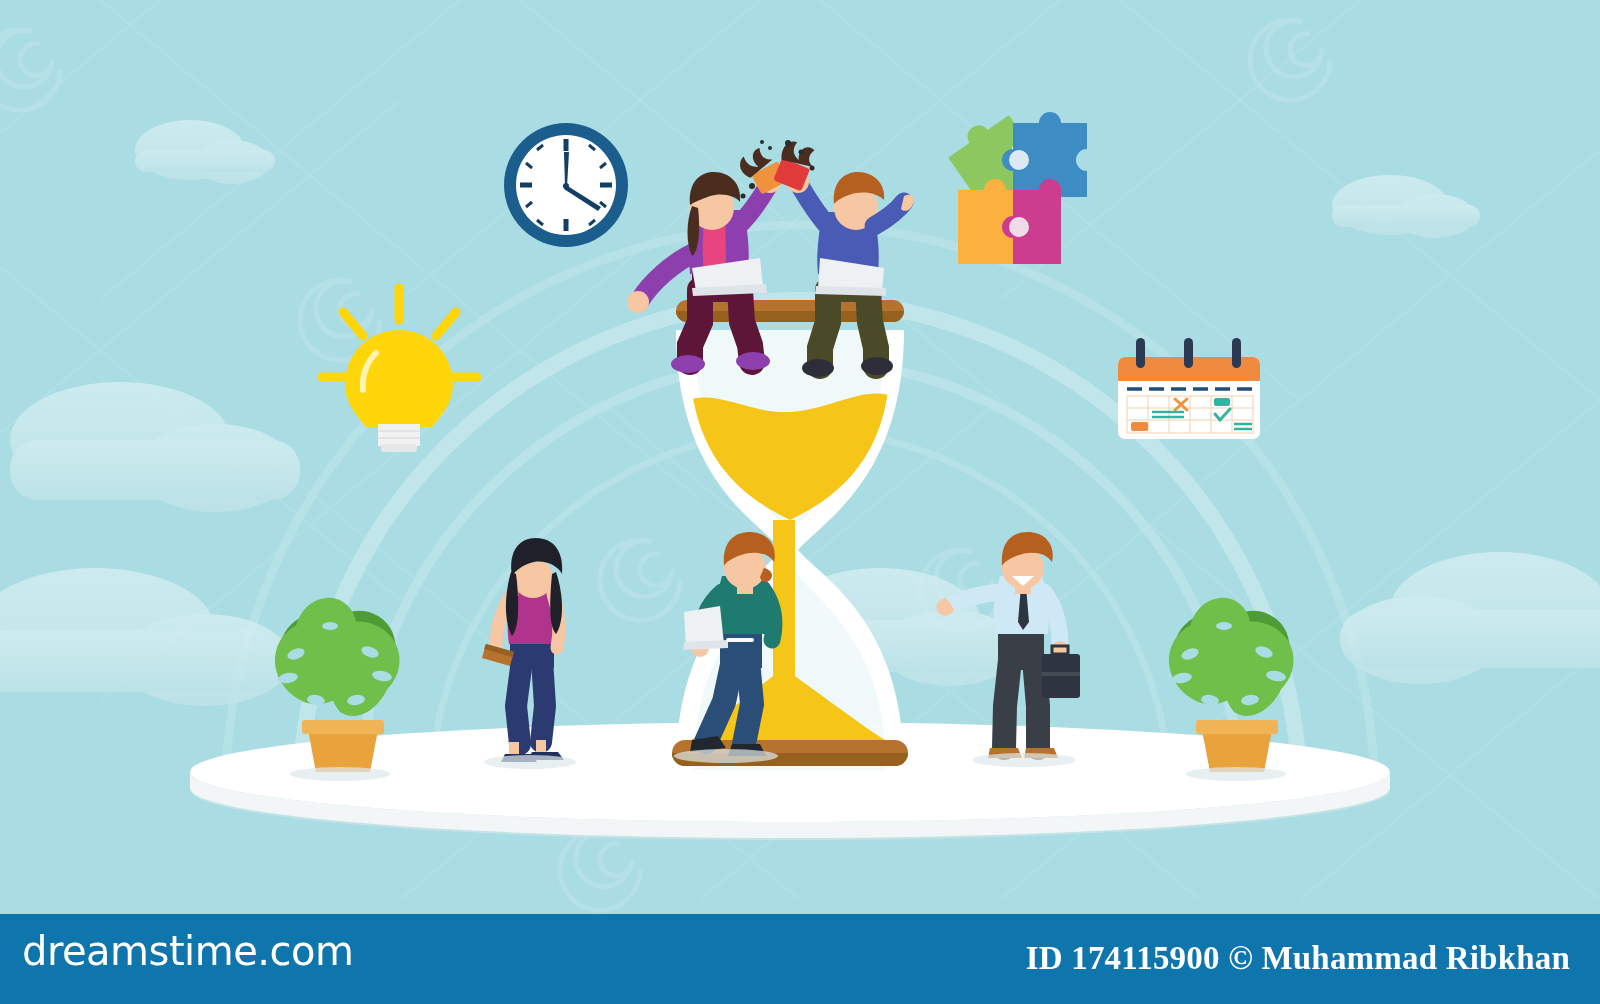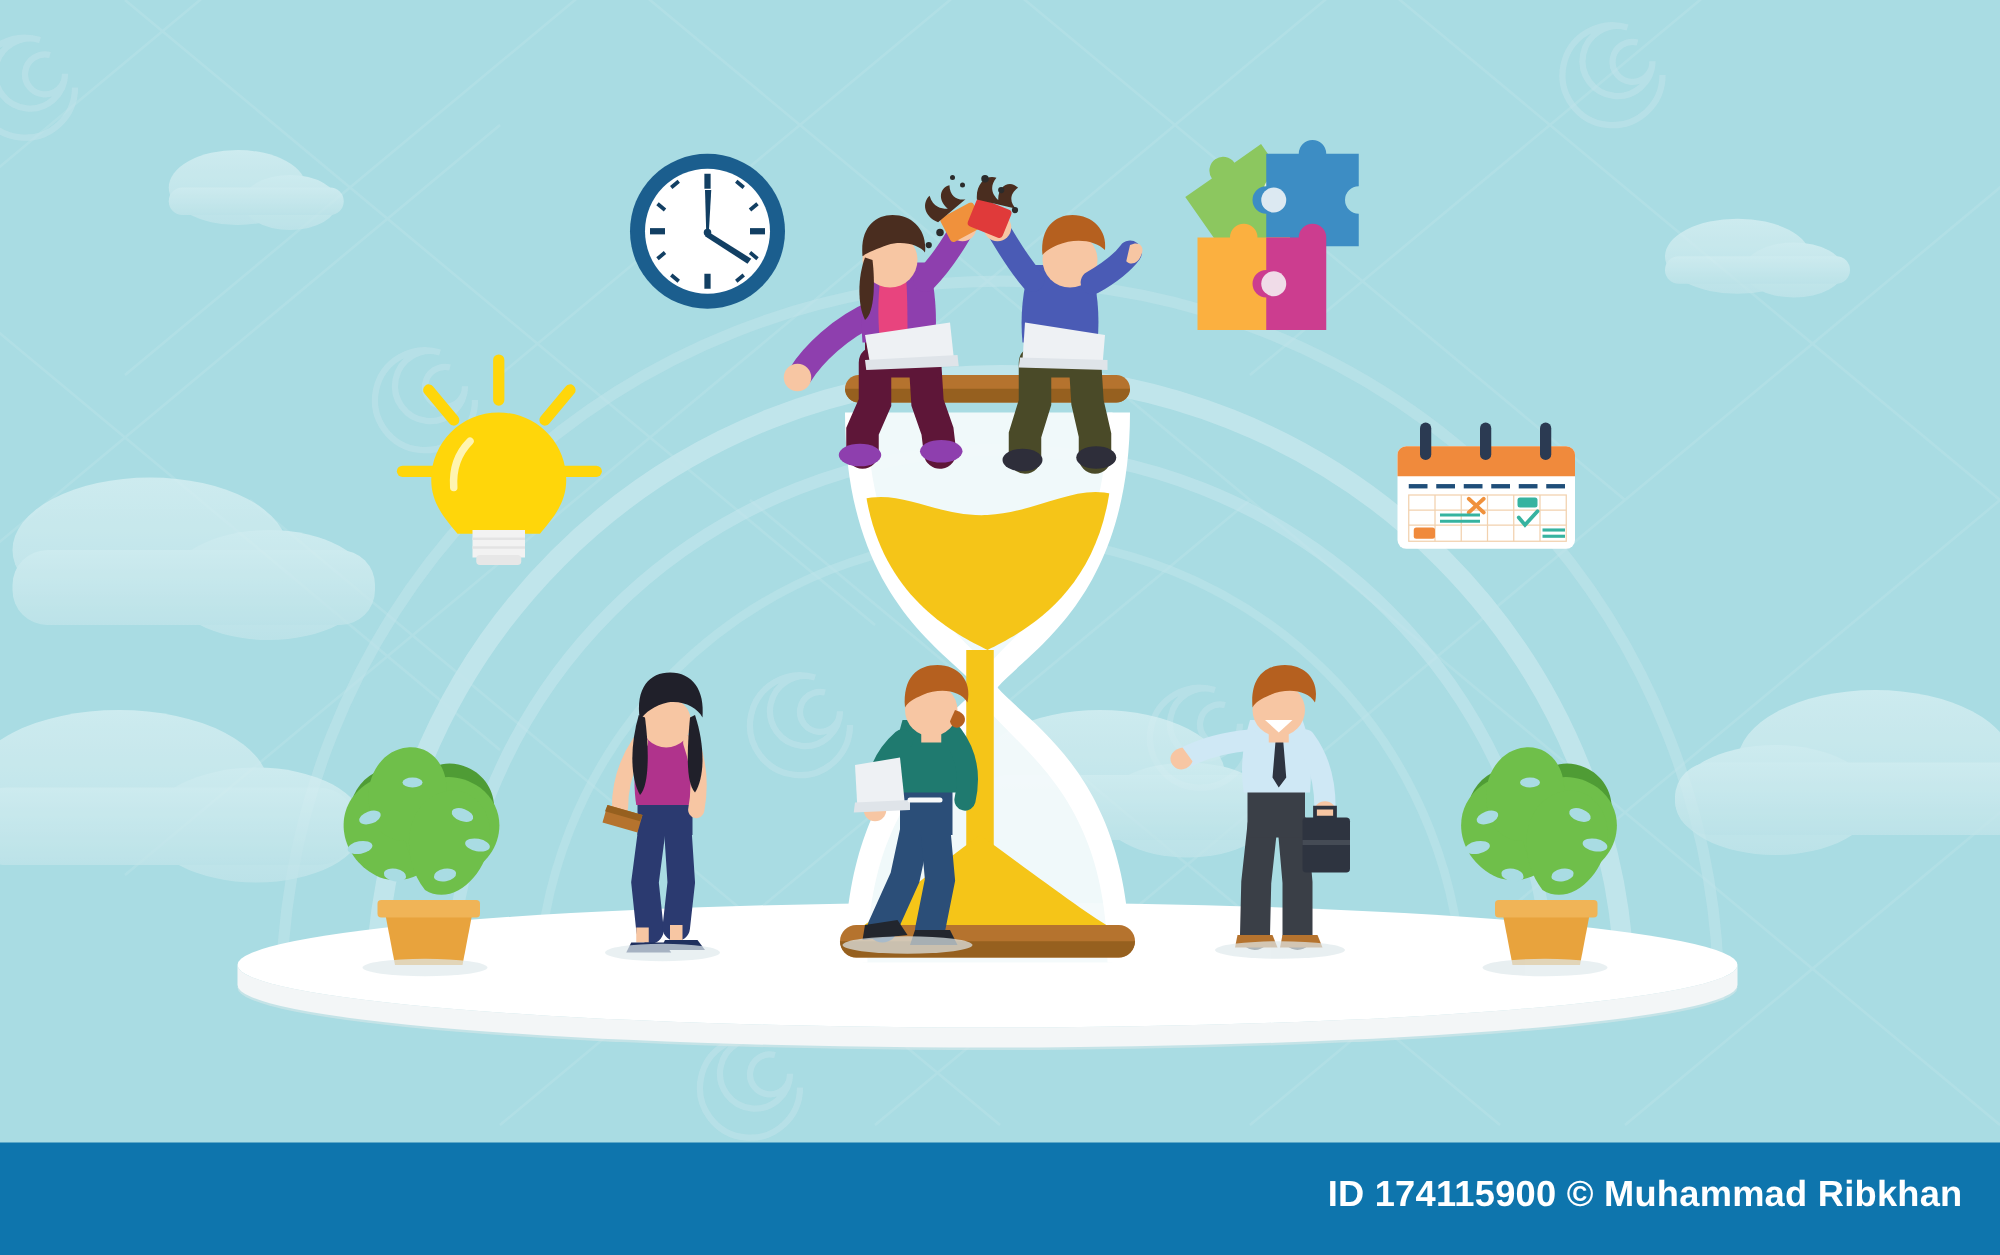--- a/index.html
+++ b/index.html
@@ -27,22 +27,22 @@
     position:absolute;left:22px;top:14px;
     color:#ffffff;
     font-family:"DejaVu Sans", sans-serif;
     font-size:40px;
     letter-spacing:-0.5px;
     font-weight:400;
   }
   .credit{
     position:absolute;right:30px;top:26px;
     color:#ffffff;
-    font-family:Liberation Sans, sans-serif;
-    font-size:29px;
+    font-family:Liberation Serif, serif;
+    font-size:33px;
     font-weight:bold;
     letter-spacing:0.2px;
     white-space:nowrap;
   }
 </style>
 </head>
 <body>
 
 <div id="stage">
 
@@ -496,16 +496,19 @@
       <ellipse cx="340" cy="774" rx="50" ry="7"></ellipse>
       <ellipse cx="1236" cy="774" rx="50" ry="7"></ellipse>
       <ellipse cx="530" cy="762" rx="46" ry="7"></ellipse>
       <ellipse cx="1024" cy="760" rx="52" ry="7"></ellipse>
       <ellipse cx="726" cy="756" rx="52" ry="7"></ellipse>
     </g>
 
   </svg>
 
   <div class="footer-bar">
+    <div class="brand">
+      <span>dreamstime.com</span>
+    </div>
     <div class="credit">ID 174115900 © Muhammad Ribkhan</div>
   </div>
 
 </div>
 
 </body></html>

